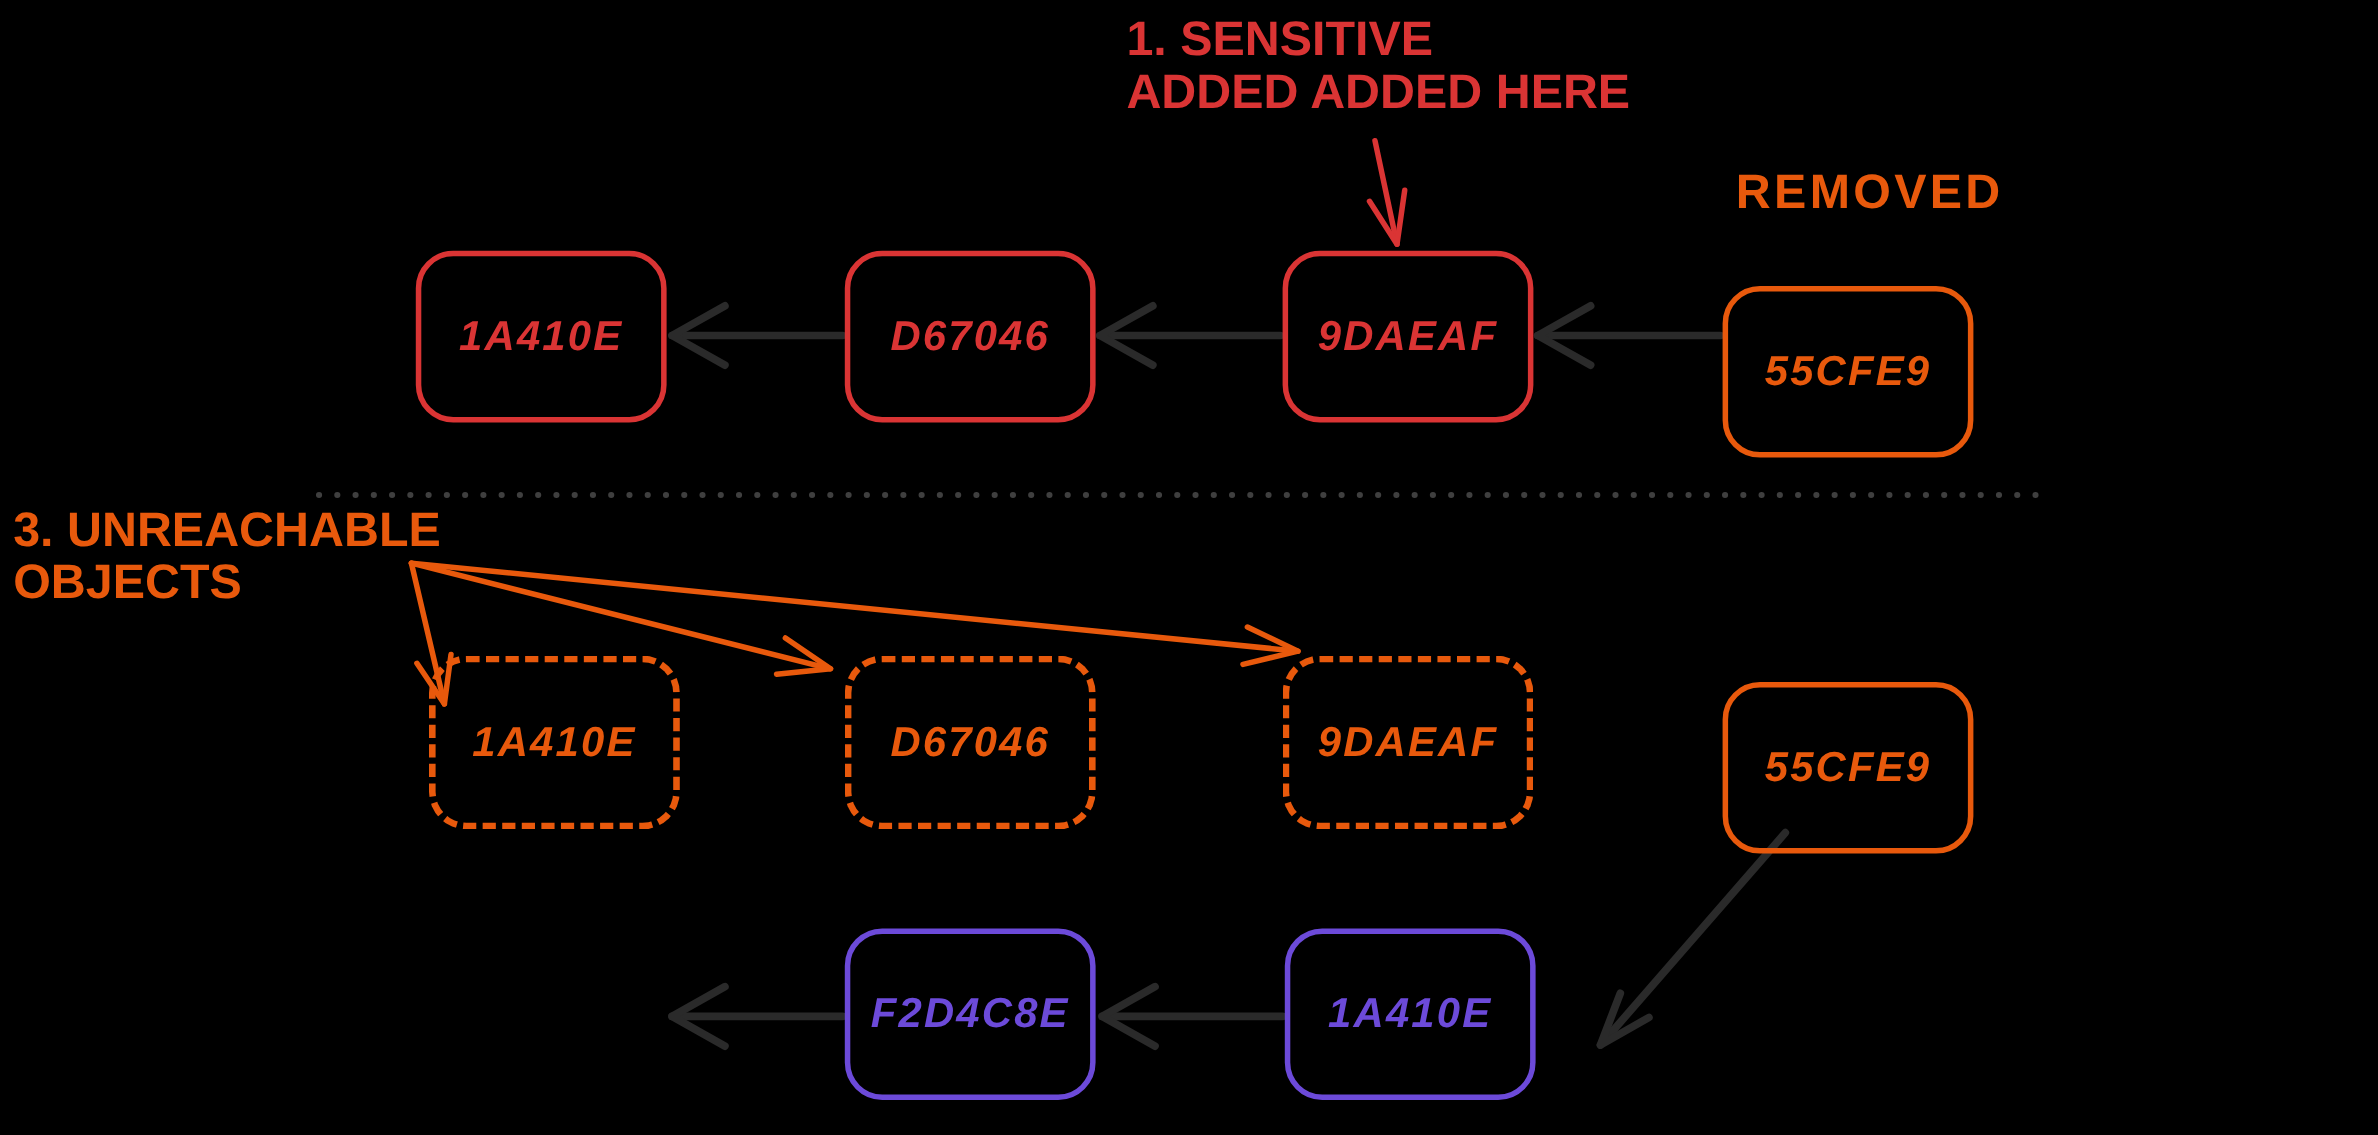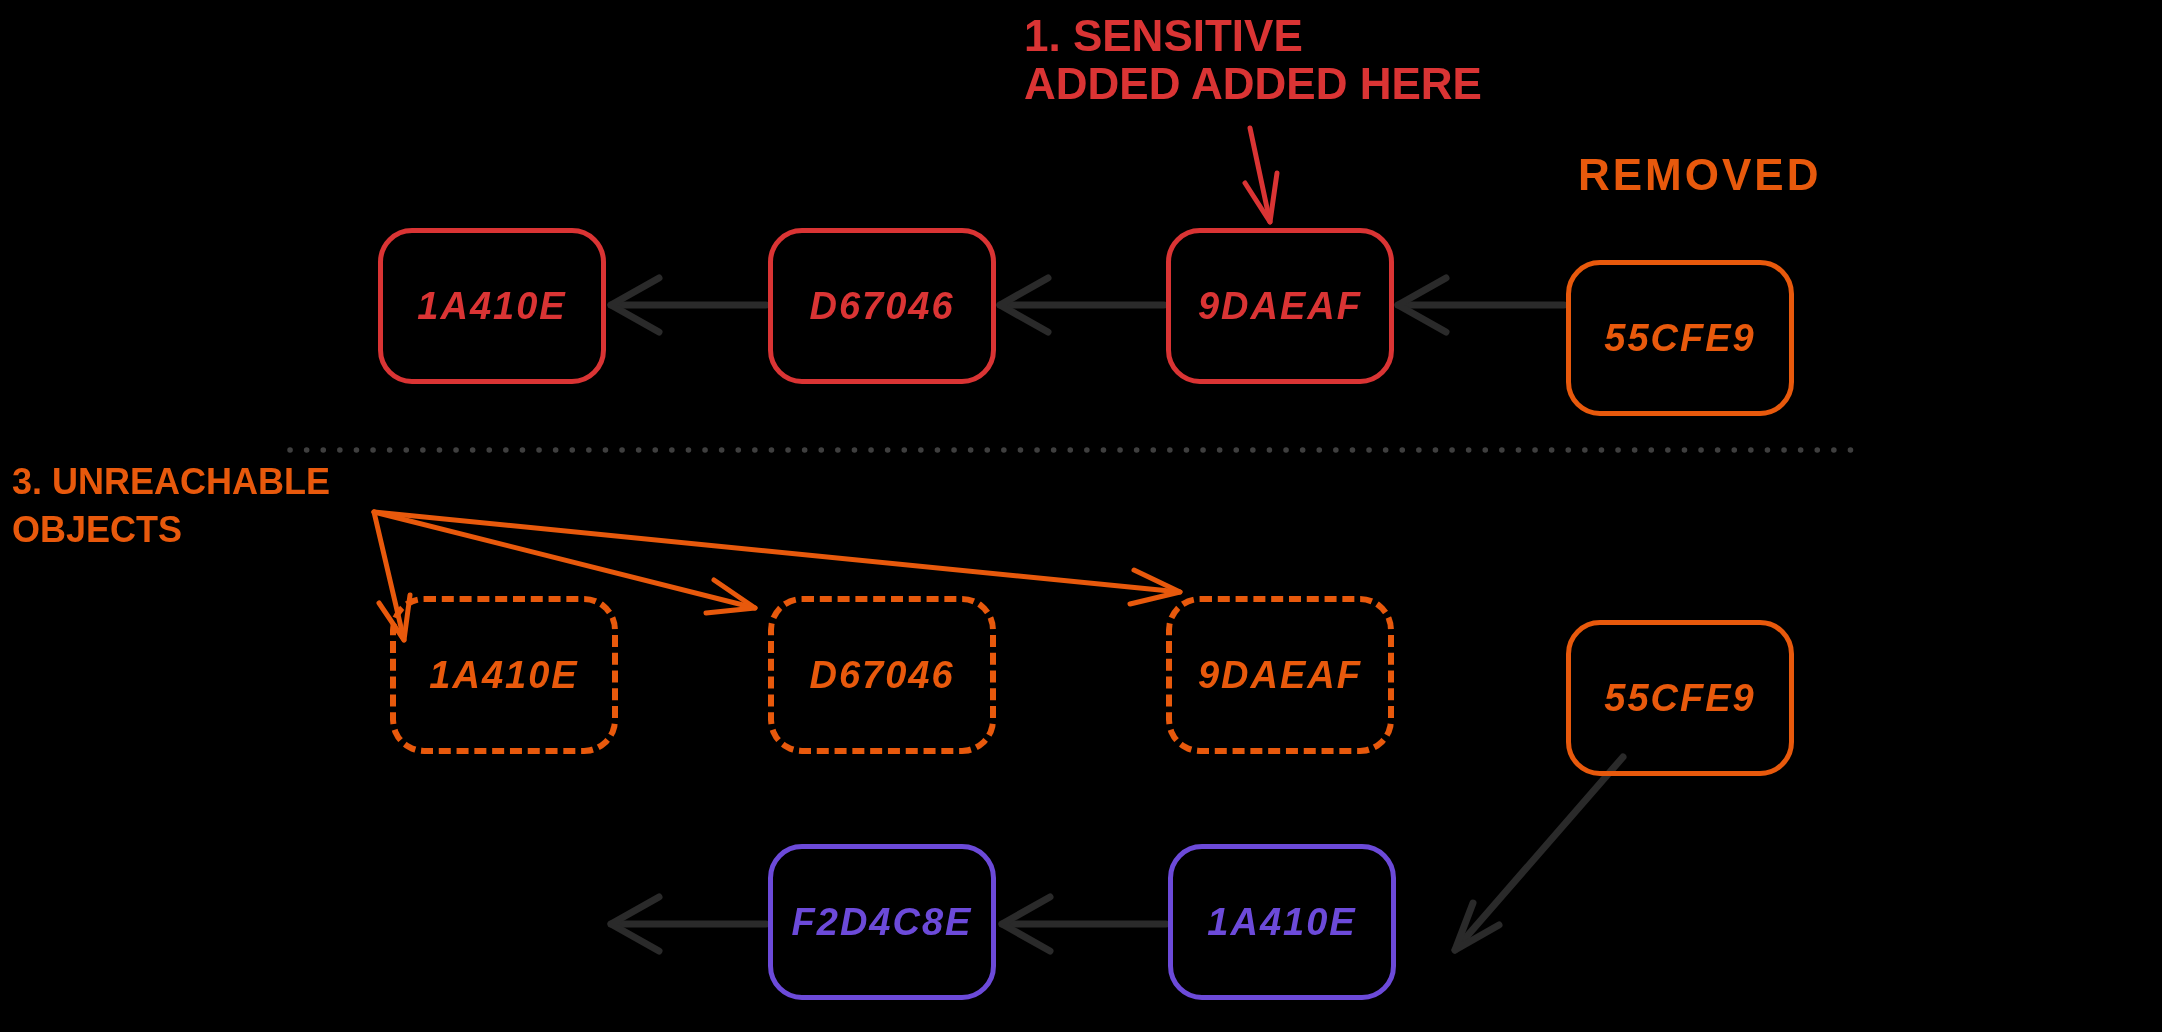--- a/index.html
+++ b/index.html
@@ -35,21 +35,21 @@
   .box-orange{border:5px solid var(--orange);color:var(--orange);margin-top:32px;}
   .box-orange-dashed{border:6px dashed var(--orange);color:var(--orange);}
   .box-purple{border:5px solid var(--purple);color:var(--purple);}
   .note{
     position:absolute;
     font-weight:bold;
     line-height:48px;
     white-space:nowrap;
   }
   .note-red{color:var(--red);font-size:44px;}
-  .note-orange{color:var(--orange);font-size:36px;}
+  .note-orange{color:var(--orange);font-size:44px;}
   .note-purple{color:var(--purple);font-size:42px;line-height:50px;}
   .commit-label{
     position:absolute;
     color:var(--orange);
     font-size:44px;font-weight:bold;letter-spacing:3px;
     white-space:nowrap;
   }
 </style>
 </head>
 <body>

